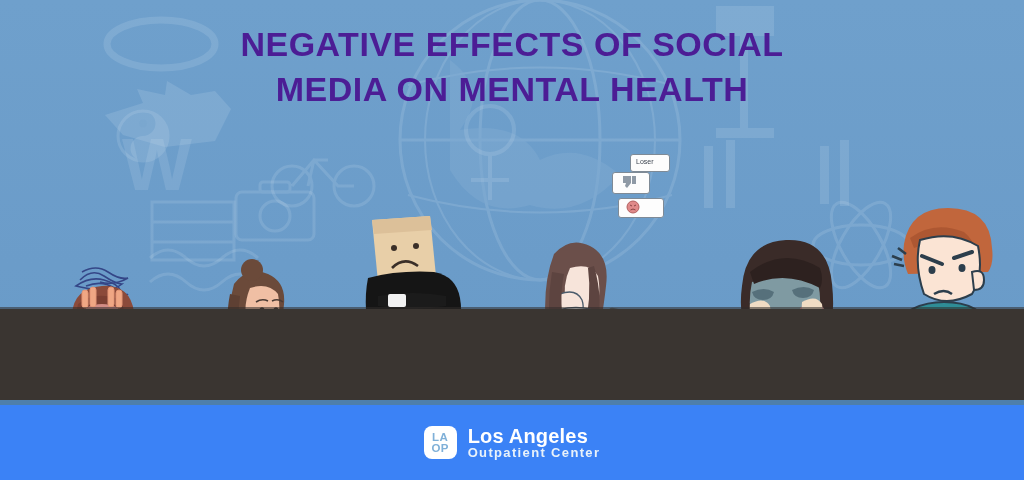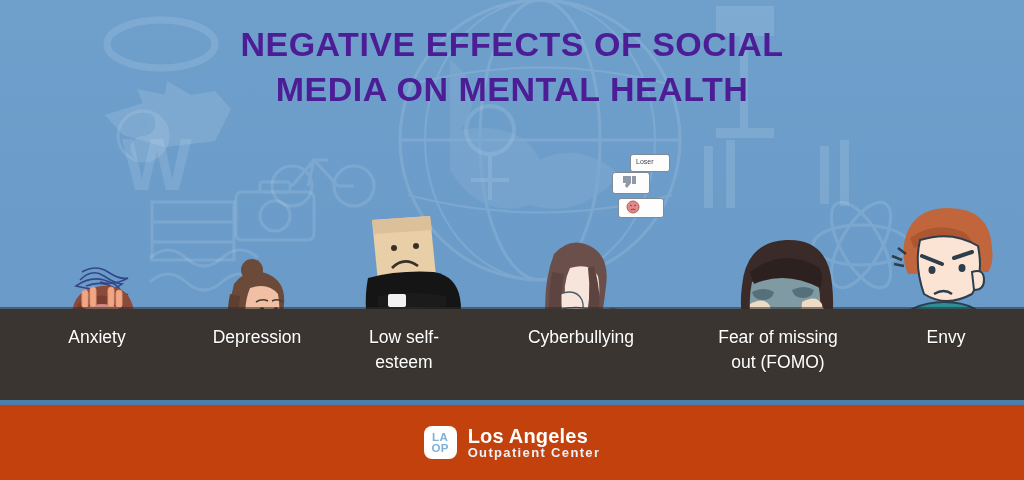--- a/index.html
+++ b/index.html
@@ -30,21 +30,21 @@
   
   .labels{position:absolute;left:0;top:309px;width:1024px;height:91px;}
   .label{
     position:absolute;text-align:center;color:#ffffff;
     font-size:17.5px;line-height:25px;font-weight:normal;
     text-shadow:0 1px 0 rgba(0,0,0,.25);
   }
 
   
   .footer-rule{position:absolute;left:0;top:400px;width:1024px;height:5px;background:#4e7fab;}
-  .footer{position:absolute;left:0;top:405px;width:1024px;height:75px;background:#c2410c;}
+  .footer{position:absolute;left:0;top:405px;width:1024px;height:75px;background:#3b82f6;}
   .footer-inner{position:absolute;left:0;top:0;width:1024px;height:75px;display:flex;align-items:center;justify-content:center;gap:11px;}
   .logo-mark{
     width:33px;height:33px;border-radius:8px;background:#ffffff;
     display:flex;flex-direction:column;align-items:center;justify-content:center;
     line-height:11px;
   }
   .logo-mark span{color:#7fb0d8;font-weight:bold;font-size:11.5px;letter-spacing:.4px;}
   .logo-text{display:flex;flex-direction:column;justify-content:center;}
   .logo-title{color:#ffffff;font-weight:bold;font-size:20px;line-height:20px;letter-spacing:.2px;}
   .logo-sub{color:#e9f2fa;font-weight:bold;font-size:13px;line-height:14px;letter-spacing:1.35px;}
@@ -396,34 +396,20 @@
         <path d="M36 152 q8 6 14 6"></path>
           <path d="M42 146 q8 6 14 7"></path>
           <path d="M48 142 q8 6 14 7"></path>
       </g>
     </svg>
   </div>
 
   <div class="band-top-edge"></div>
   <div class="band"></div>
 
-  <div class="labels">
-    <div class="label" style="left:22px;top:16px;width:150px;">Anxiety</div>
-    <div class="label" style="left:178px;top:16px;width:158px;">Depression</div>
-    <div class="label" style="left:328px;top:16px;width:152px;">
-      <span>Low self-</span><br>
-      <span>esteem</span>
-    </div>
-    <div class="label" style="left:488px;top:16px;width:186px;">Cyberbullying</div>
-    <div class="label" style="left:680px;top:16px;width:196px;">
-      <span>Fear of missing</span><br>
-      <span>out (FOMO)</span>
-    </div>
-    <div class="label" style="left:880px;top:16px;width:132px;">Envy</div>
-  </div>
 
   <div class="footer-rule"></div>
   <div class="footer">
     <div class="footer-inner">
       <div class="logo-mark">
         <span>LA</span>
         <span>OP</span>
       </div>
       <div class="logo-text">
         <div class="logo-title">Los Angeles</div>

